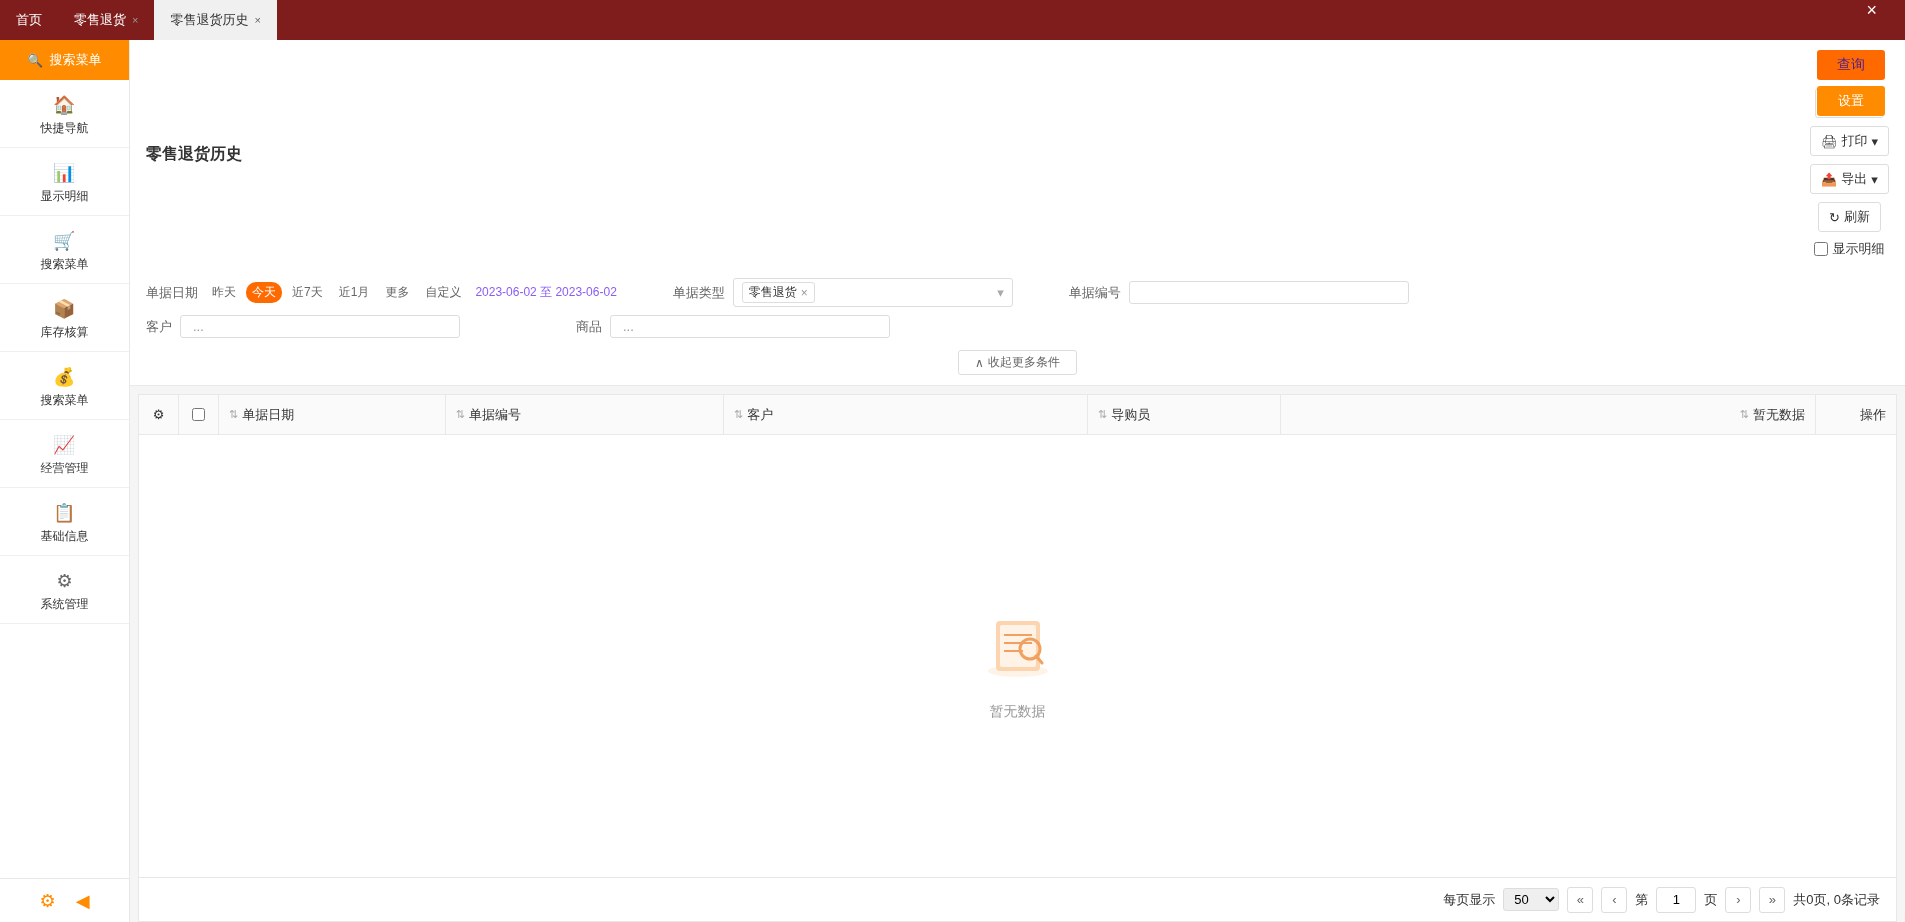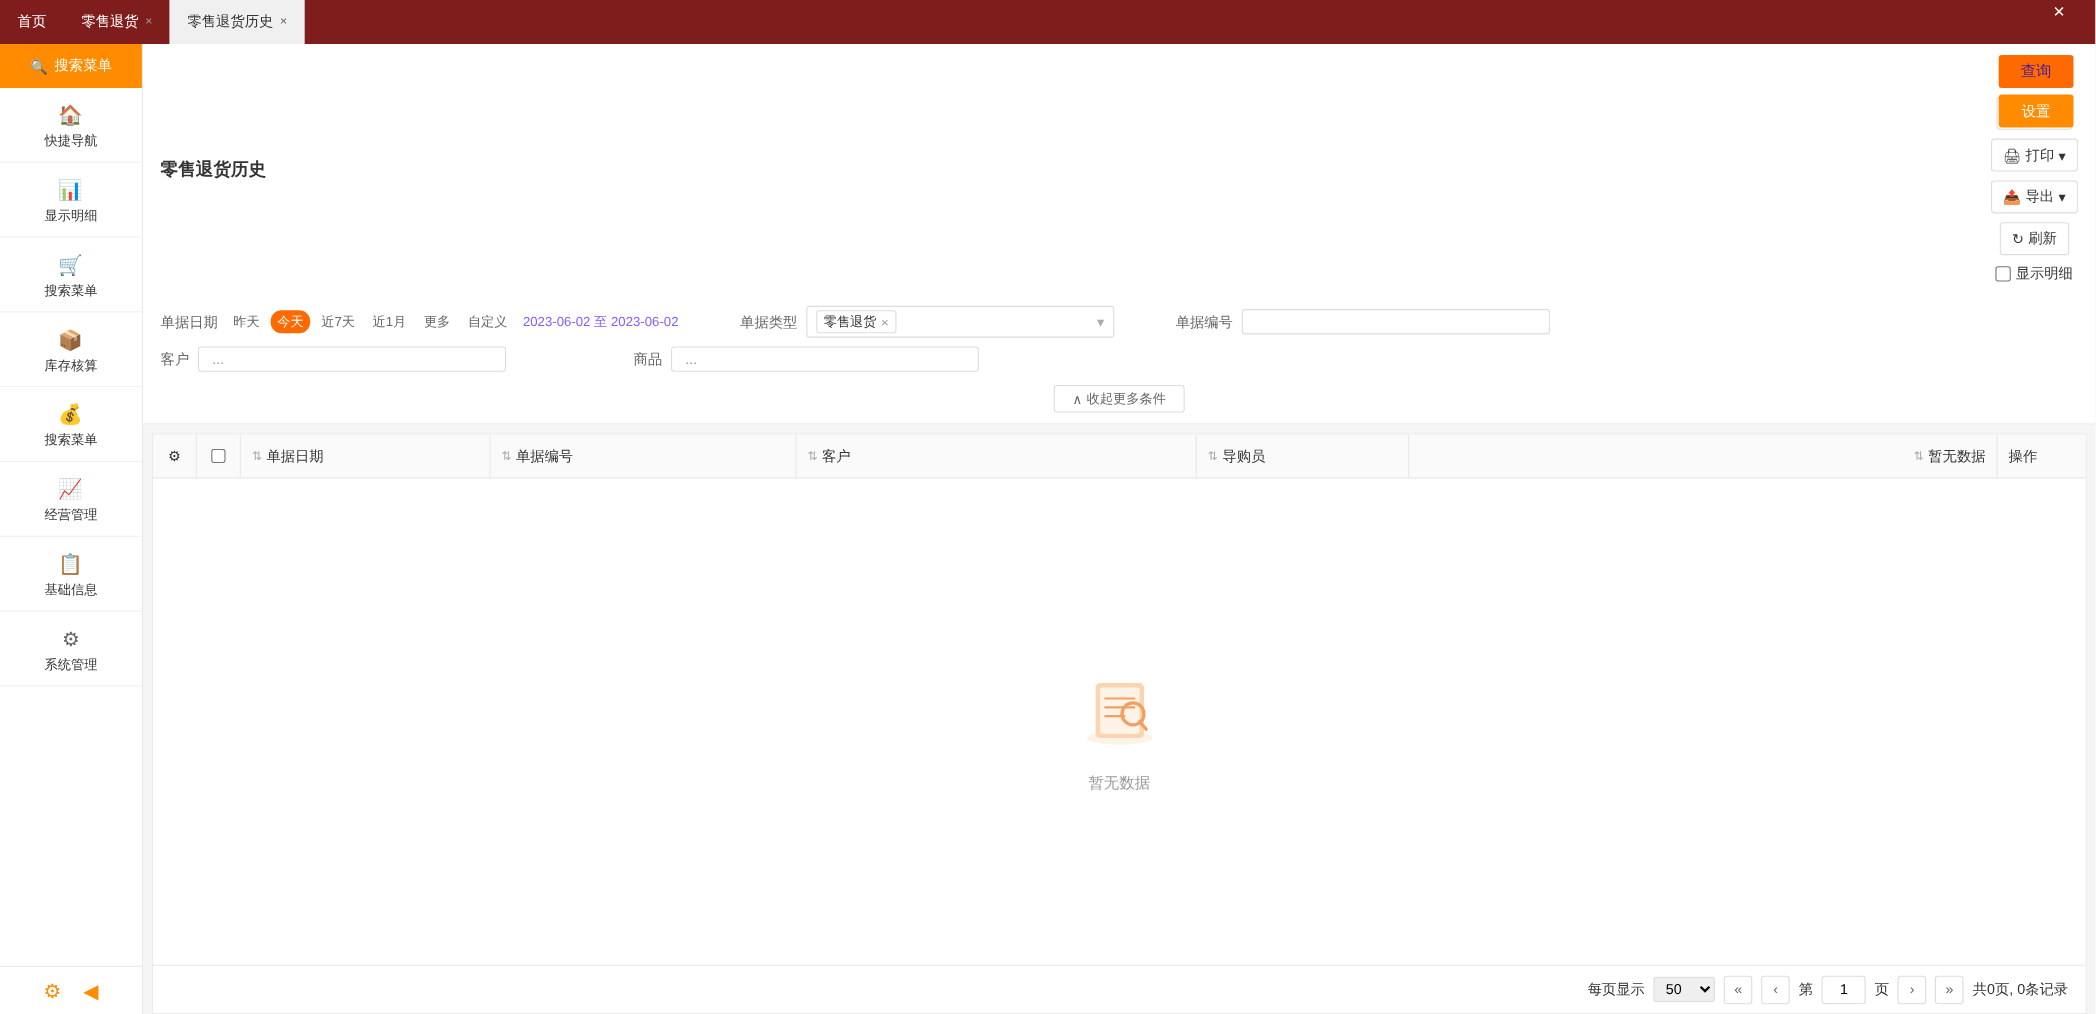--- a/index.html
+++ b/index.html
@@ -303,21 +303,21 @@
       border-right: 1px solid #e8e8e8;
       height: 100%;
     }
     .th-cell.settings-col { width: 40px; justify-content: center; }
     .th-cell.check-col { width: 40px; justify-content: center; }
     .th-cell.date-col { flex: 1.2; }
     .th-cell.no-col { flex: 1.5; }
     .th-cell.customer-col { flex: 2; }
     .th-cell.guide-col { flex: 1; }
     .th-cell.amount-col { flex: 1; justify-content: flex-end; }
-    .th-cell.op-col { width: 80px; justify-content: flex-start; border-right: none; }
+    .th-cell.op-col { width: 80px; justify-content: flex-end; border-right: none; }
     .sort-icon { color: #aaa; font-size: 11px; }
 
     
     .empty-state {
       flex: 1;
       display: flex;
       flex-direction: column;
       align-items: center;
       justify-content: center;
       color: #999;

